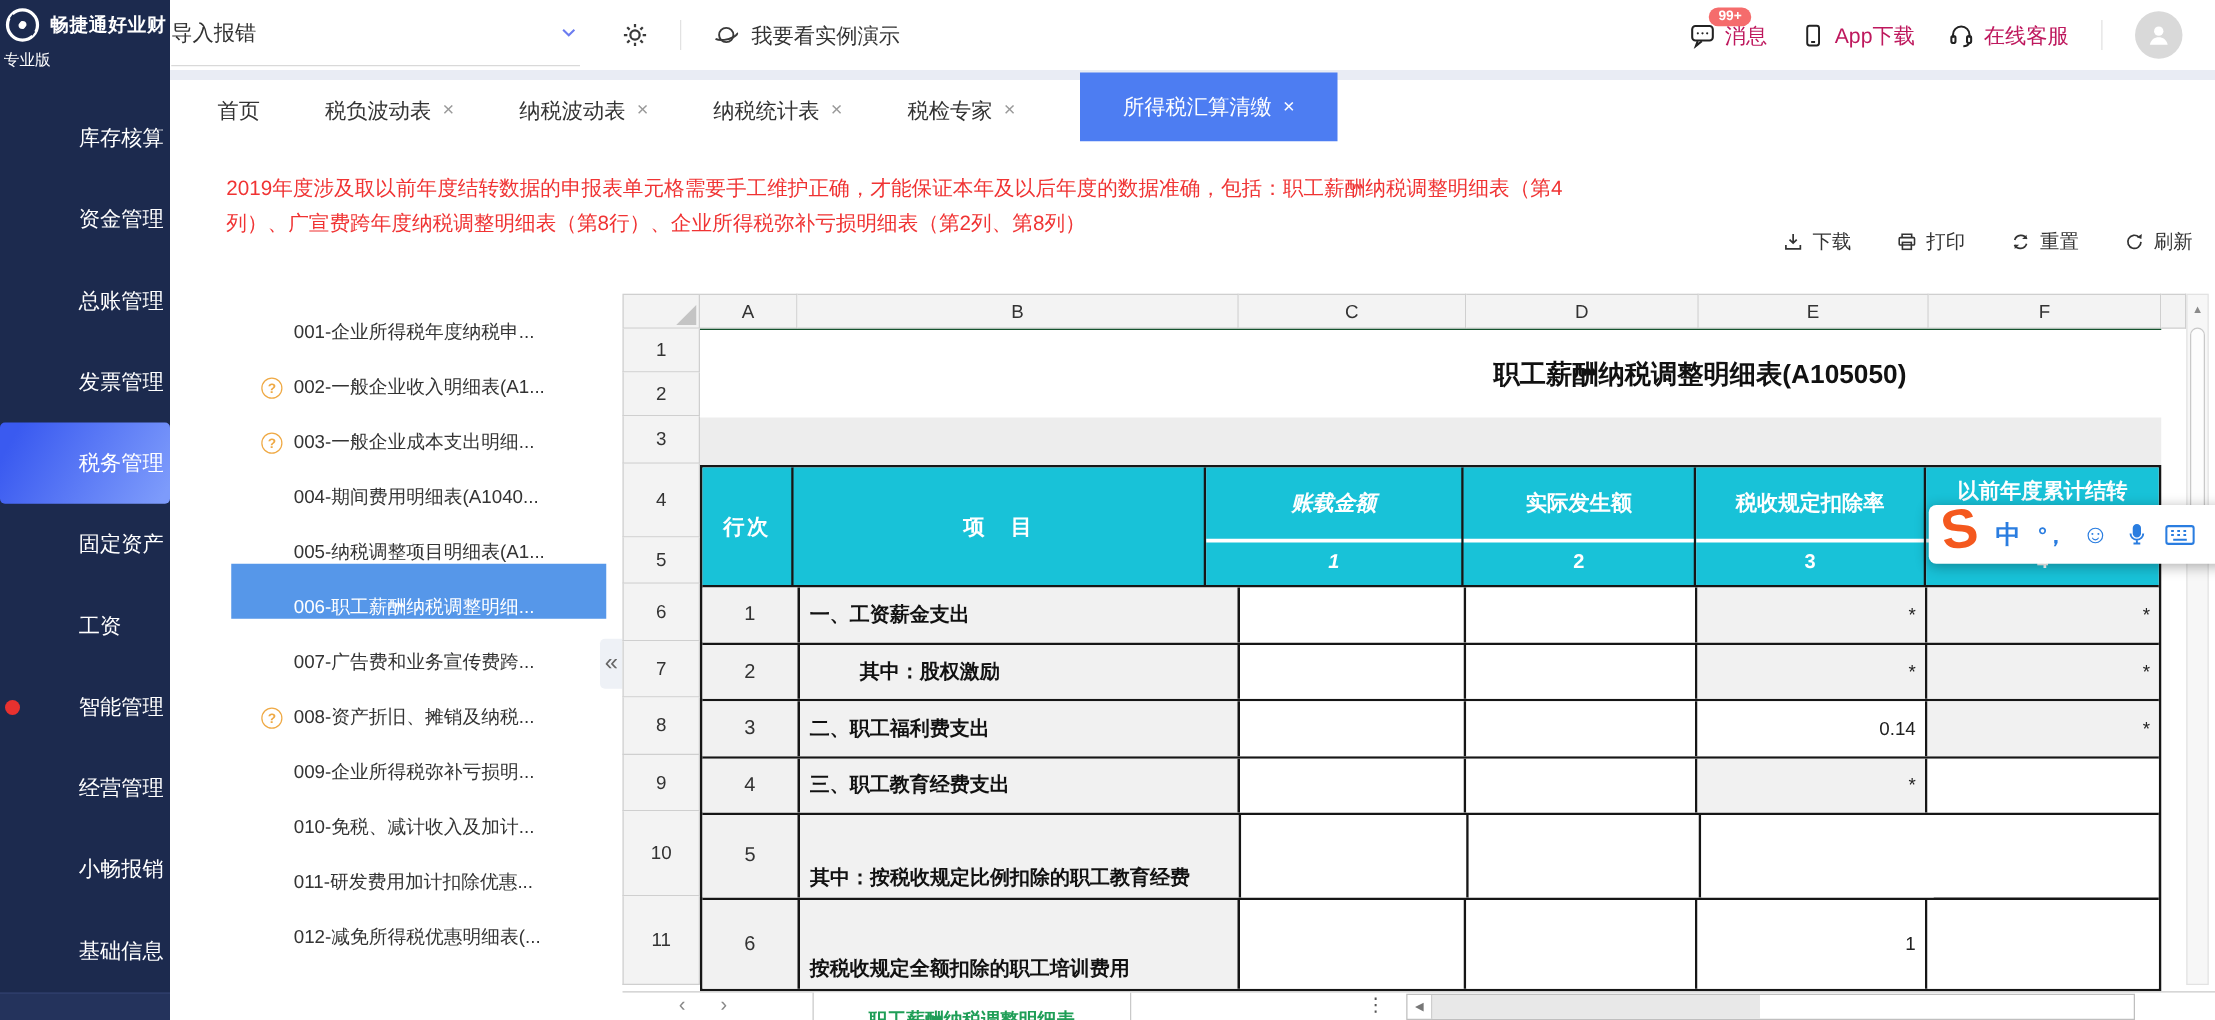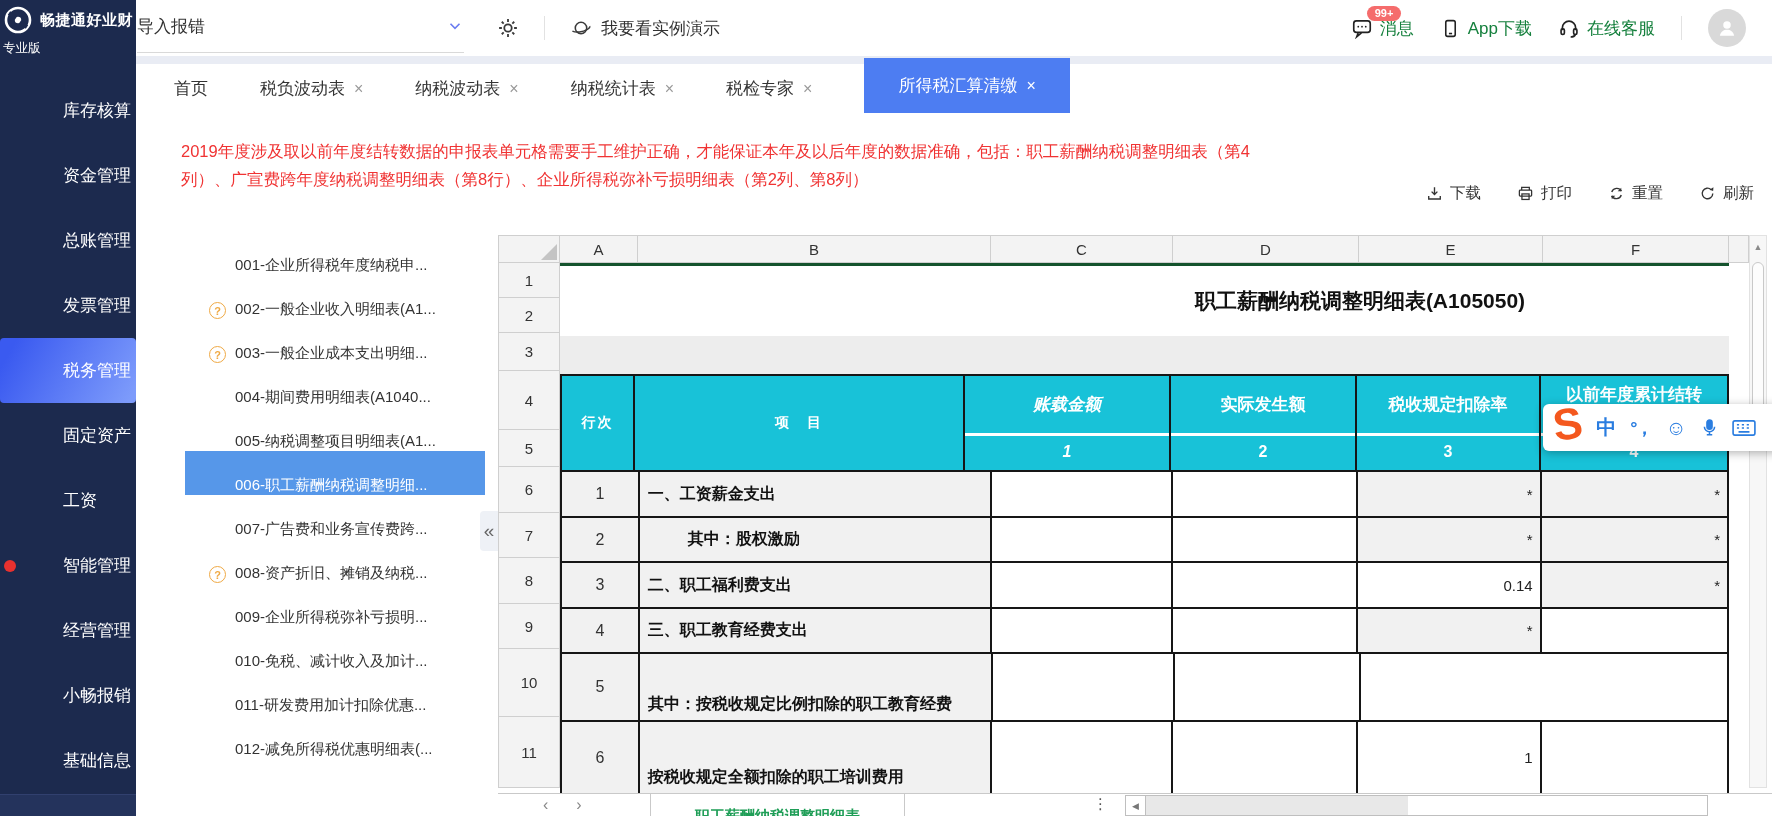--- a/index.html
+++ b/index.html
@@ -23,21 +23,21 @@
   .topbar { position:absolute; left:136px; top:0; width:1636px; height:56px; background:#fff; z-index:20; }
   .import-select { position:absolute; left:1px; top:0; width:327px; height:53px; border-bottom:1px solid #d9d9d9; display:flex; align-items:center; justify-content:space-between; cursor:pointer; }
   .import-select .lbl { font-size:17px; color:#333; }
   .chev { width:18px; height:18px; }
   .gear-btn { position:absolute; left:360px; top:16px; width:24px; height:24px; cursor:pointer; }
   .top-divider { position:absolute; left:408px; top:16px; width:1px; height:24px; background:#e2e2e2; }
   .demo-link { position:absolute; left:434px; top:0; height:56px; display:flex; align-items:center; gap:9px; cursor:pointer; }
   .demo-link span { font-size:17px; color:#333; }
   .topbar-right { position:absolute; right:26px; top:0; height:56px; display:flex; align-items:center; gap:26px; }
   .tb-group { position:relative; display:flex; align-items:center; gap:7px; cursor:pointer; }
-  .tb-group span { font-size:17px; color:#15803d; }
+  .tb-group span { font-size:17px; color:#be185d; }
   .badge { position:absolute; top:-11px; left:16px; background:var(--badge_red); color:#fff; font-size:11px; font-weight:bold; padding:1px 8px 2px; border-radius:10px; white-space:nowrap; }
   .avatar { width:38px; height:38px; border-radius:50%; background:#d9d9d9; display:flex; align-items:center; justify-content:center; cursor:pointer; }
 
   
   .tabbar { position:absolute; left:136px; top:56px; width:1636px; height:57px; background:#fff; z-index:19; }
   .tabbar::before { content:""; position:absolute; left:0; top:0; width:100%; height:8px; background:#e9ecf4; }
   .tabs { position:absolute; left:38px; top:8px; height:49px; display:flex; align-items:center; gap:52px; }
   .tab { display:flex; align-items:center; gap:9px; height:49px; cursor:pointer; white-space:nowrap; }
   .tab .t-label { font-size:17px; color:#333; }
   .tab .t-close { font-size:16px; color:#999; }
@@ -59,31 +59,31 @@
   .collapse-handle { position:absolute; left:344px; top:398px; width:18px; height:40px; background:#eef1f6; border-radius:4px 0 0 4px; display:flex; align-items:center; justify-content:center; font-size:19px; color:#666; cursor:pointer; }
 
   
   .sheet { position:absolute; left:362px; top:122px; width:1269px; height:553px; }
   .colhead { position:absolute; left:0; top:0; height:28px; display:flex; }
   .ch-cell { height:28px; background:#f3f3f3; border:1px solid #cfcfcf; border-left:none; display:flex; align-items:center; justify-content:center; font-size:15px; color:#333; position:relative; }
   .ch-cell:first-child { border-left:1px solid #cfcfcf; }
   .corner-tri { position:absolute; right:2px; bottom:2px; width:0; height:0; border-bottom:16px solid #c4c4c4; border-left:16px solid transparent; }
   .rownums { position:absolute; left:0; top:28px; width:62px; }
   .rn-cell { width:62px; background:#f3f3f3; border:1px solid #cfcfcf; border-top:none; display:flex; align-items:center; justify-content:center; font-size:15px; color:#333; }
-  .cells { position:absolute; left:62px; top:28px; width:1169px; height:525px; background:#fff; border-top:3px solid #14532d; }
+  .cells { position:absolute; left:62px; top:28px; width:1169px; height:525px; background:#fff; border-top:1px solid #14532d; }
   .sheet-title { position:absolute; left:431px; top:0; width:738px; height:70px; display:flex; align-items:center; justify-content:center; font-size:21px; font-weight:bold; color:#111; white-space:nowrap; }
   .row3-band { position:absolute; left:0; top:70px; width:1169px; height:38px; background:#ededed; }
 
   .ttable { position:absolute; left:0; top:108px; width:1169px; border:2px solid var(--table_border); }
   .trow { display:flex; border-bottom:2px solid var(--table_border); }
   .trow:last-child { border-bottom:none; }
   .trow > div { border-right:2px solid var(--table_border); }
   .trow > div:last-child { border-right:none; }
   .th-teal { background:var(--teal_header); color:#fff; font-weight:bold; }
-  .th-merge { display:flex; align-items:center; justify-content:center; font-size:14px; letter-spacing:2px; }
+  .th-merge { display:flex; align-items:center; justify-content:center; font-size:17px; letter-spacing:2px; }
   .mh-top { height:57px; display:flex; align-items:center; justify-content:center; font-size:17px; font-weight:bold; color:#fff; text-align:center; line-height:21px; padding:0 18px; }
   .mh-num { height:35px; border-top:3px solid #fff; display:flex; align-items:center; justify-content:center; font-size:16px; font-weight:bold; color:#fff; }
   .c-no { display:flex; align-items:center; justify-content:center; font-size:16px; color:#333; background:#f1f1f1; }
   .c-item { background:#f1f1f1; font-size:16px; font-weight:bold; color:#111; display:flex; align-items:center; padding-left:8px; }
   .c-item.indent { padding-left:48px; }
   .c-item.vbottom { align-items:flex-end; padding-bottom:5px; }
   .c-blank { background:#fff; }
   .c-val { display:flex; align-items:center; justify-content:flex-end; padding-right:7px; font-size:15px; color:#222; background:#fff; }
   .c-val.grey { background:#f1f1f1; }
 

